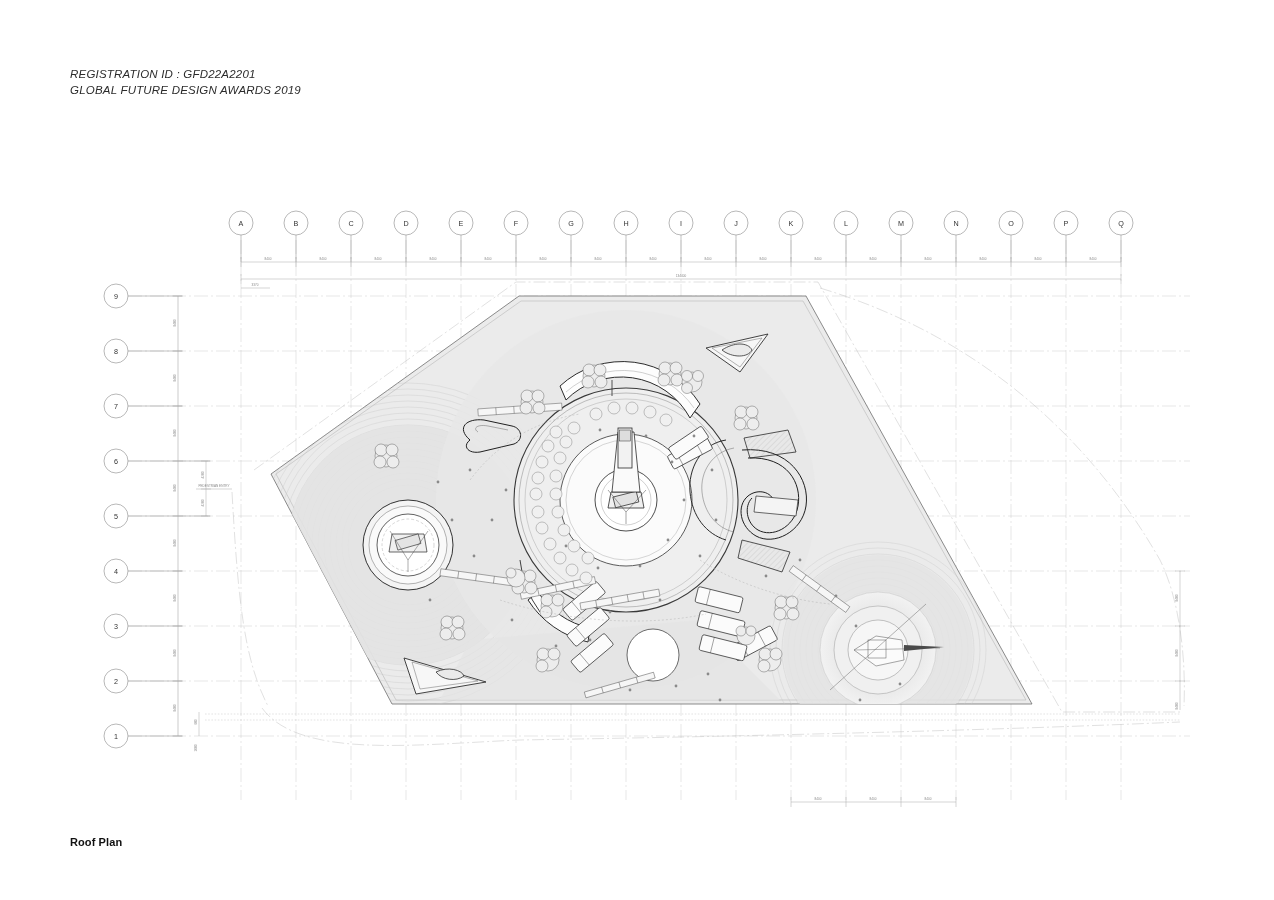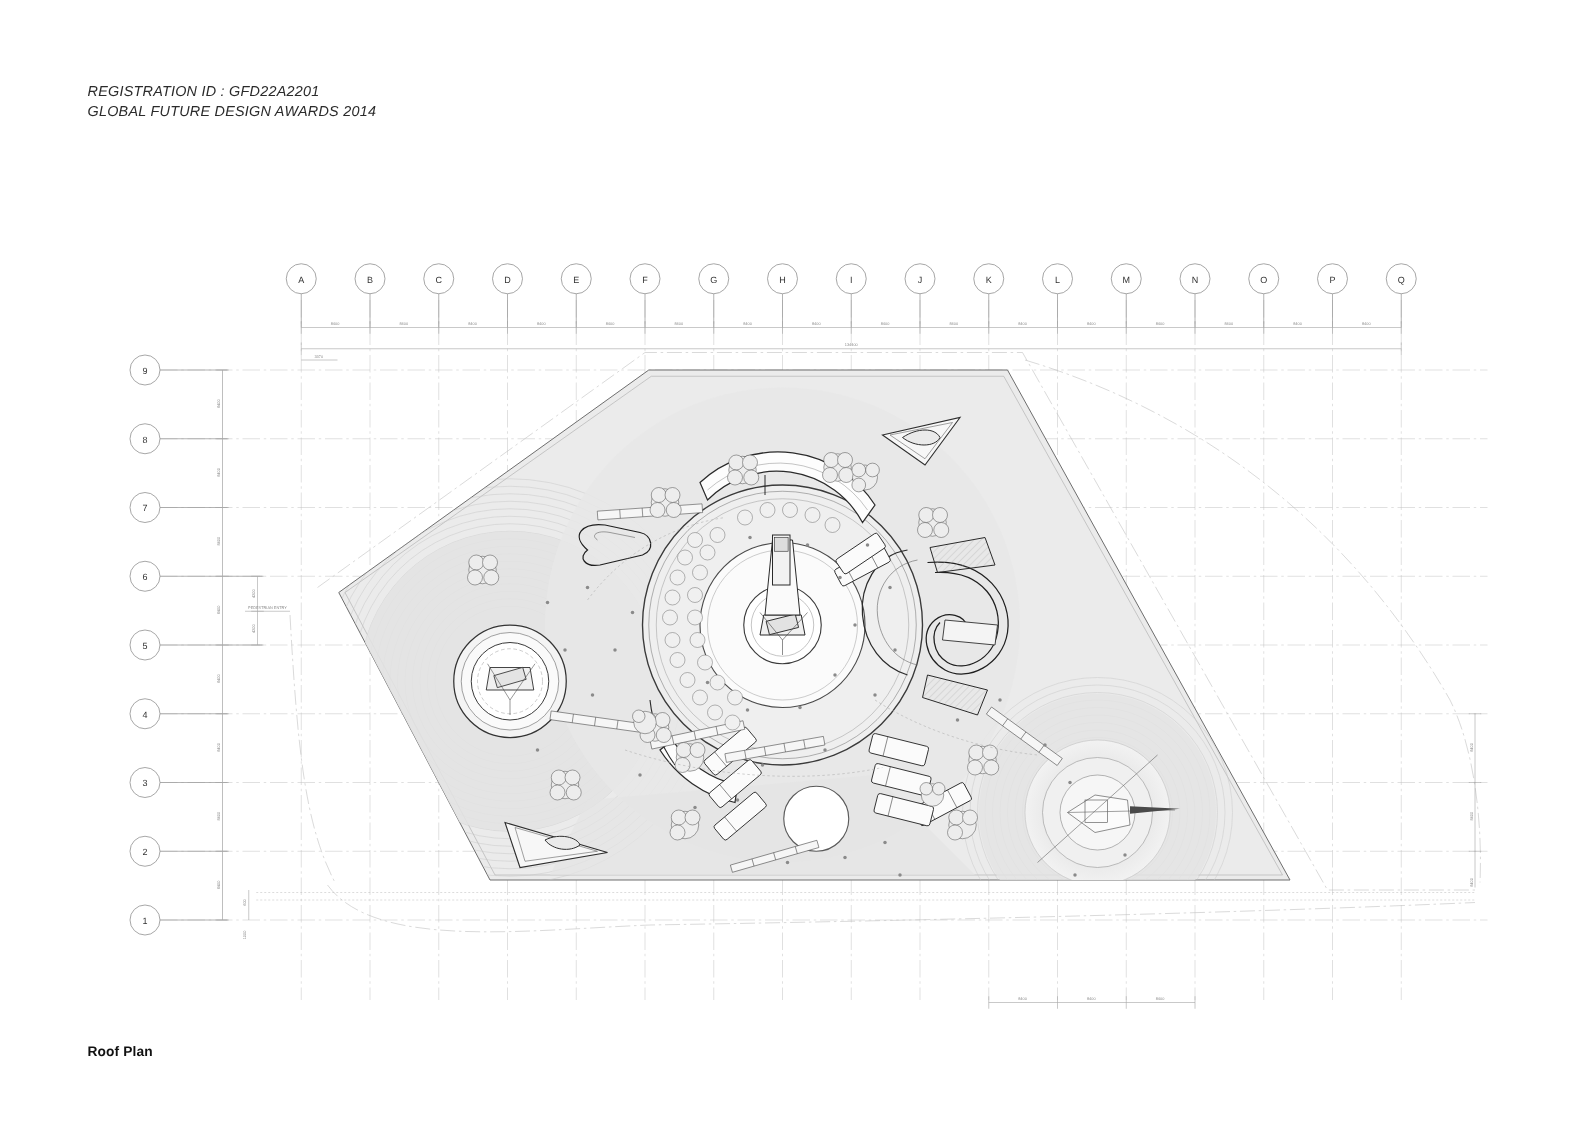--- a/index.html
+++ b/index.html
@@ -65,21 +65,21 @@
     fill: #8a8a8a;
   }
 </style>
 </head>
 <body>
 
 <div id="sheet">
 
   <div class="hdr-block">
     <span class="hdr-line">REGISTRATION ID : GFD22A2201</span>
-    <span class="hdr-line">GLOBAL FUTURE DESIGN AWARDS 2014</span>
+    <span class="hdr-line">GLOBAL FUTURE DESIGN AWARDS 2019</span>
   </div>
 
 
   <div class="sheet-title">Roof Plan</div>
 
   <svg id="draw" viewBox="0 0 1274 900">
     <defs>
       <pattern id="hatchDiag" width="4" height="4" patternTransform="rotate(45)" patternUnits="userSpaceOnUse">
         <line x1="0" y1="0" x2="0" y2="4" stroke="#b0b0b0" stroke-width="0.5"></line>
       </pattern>

